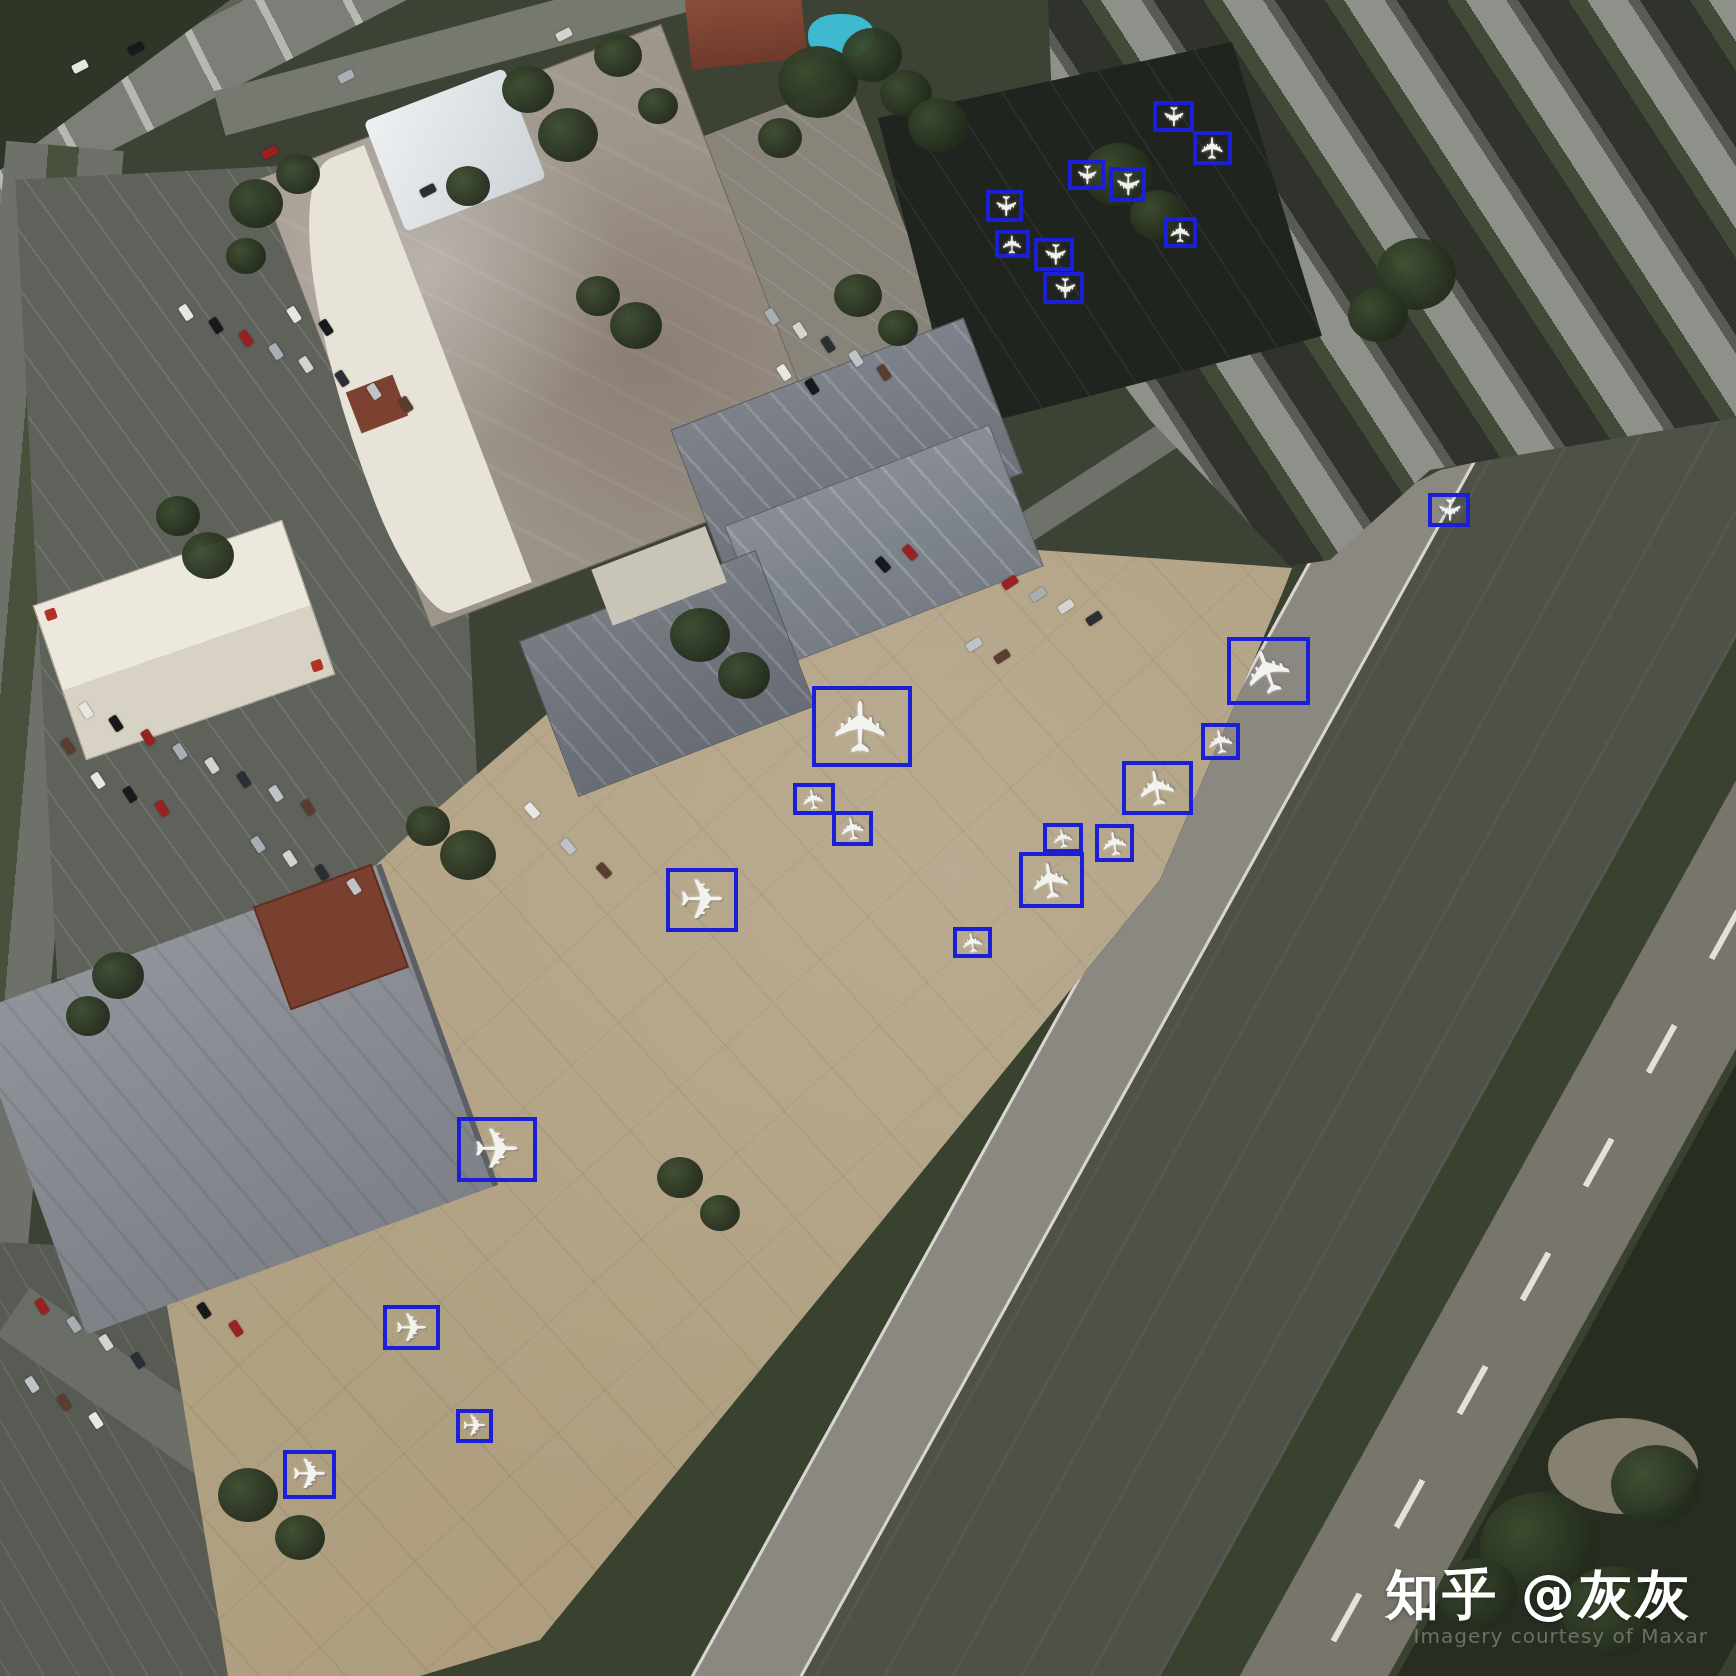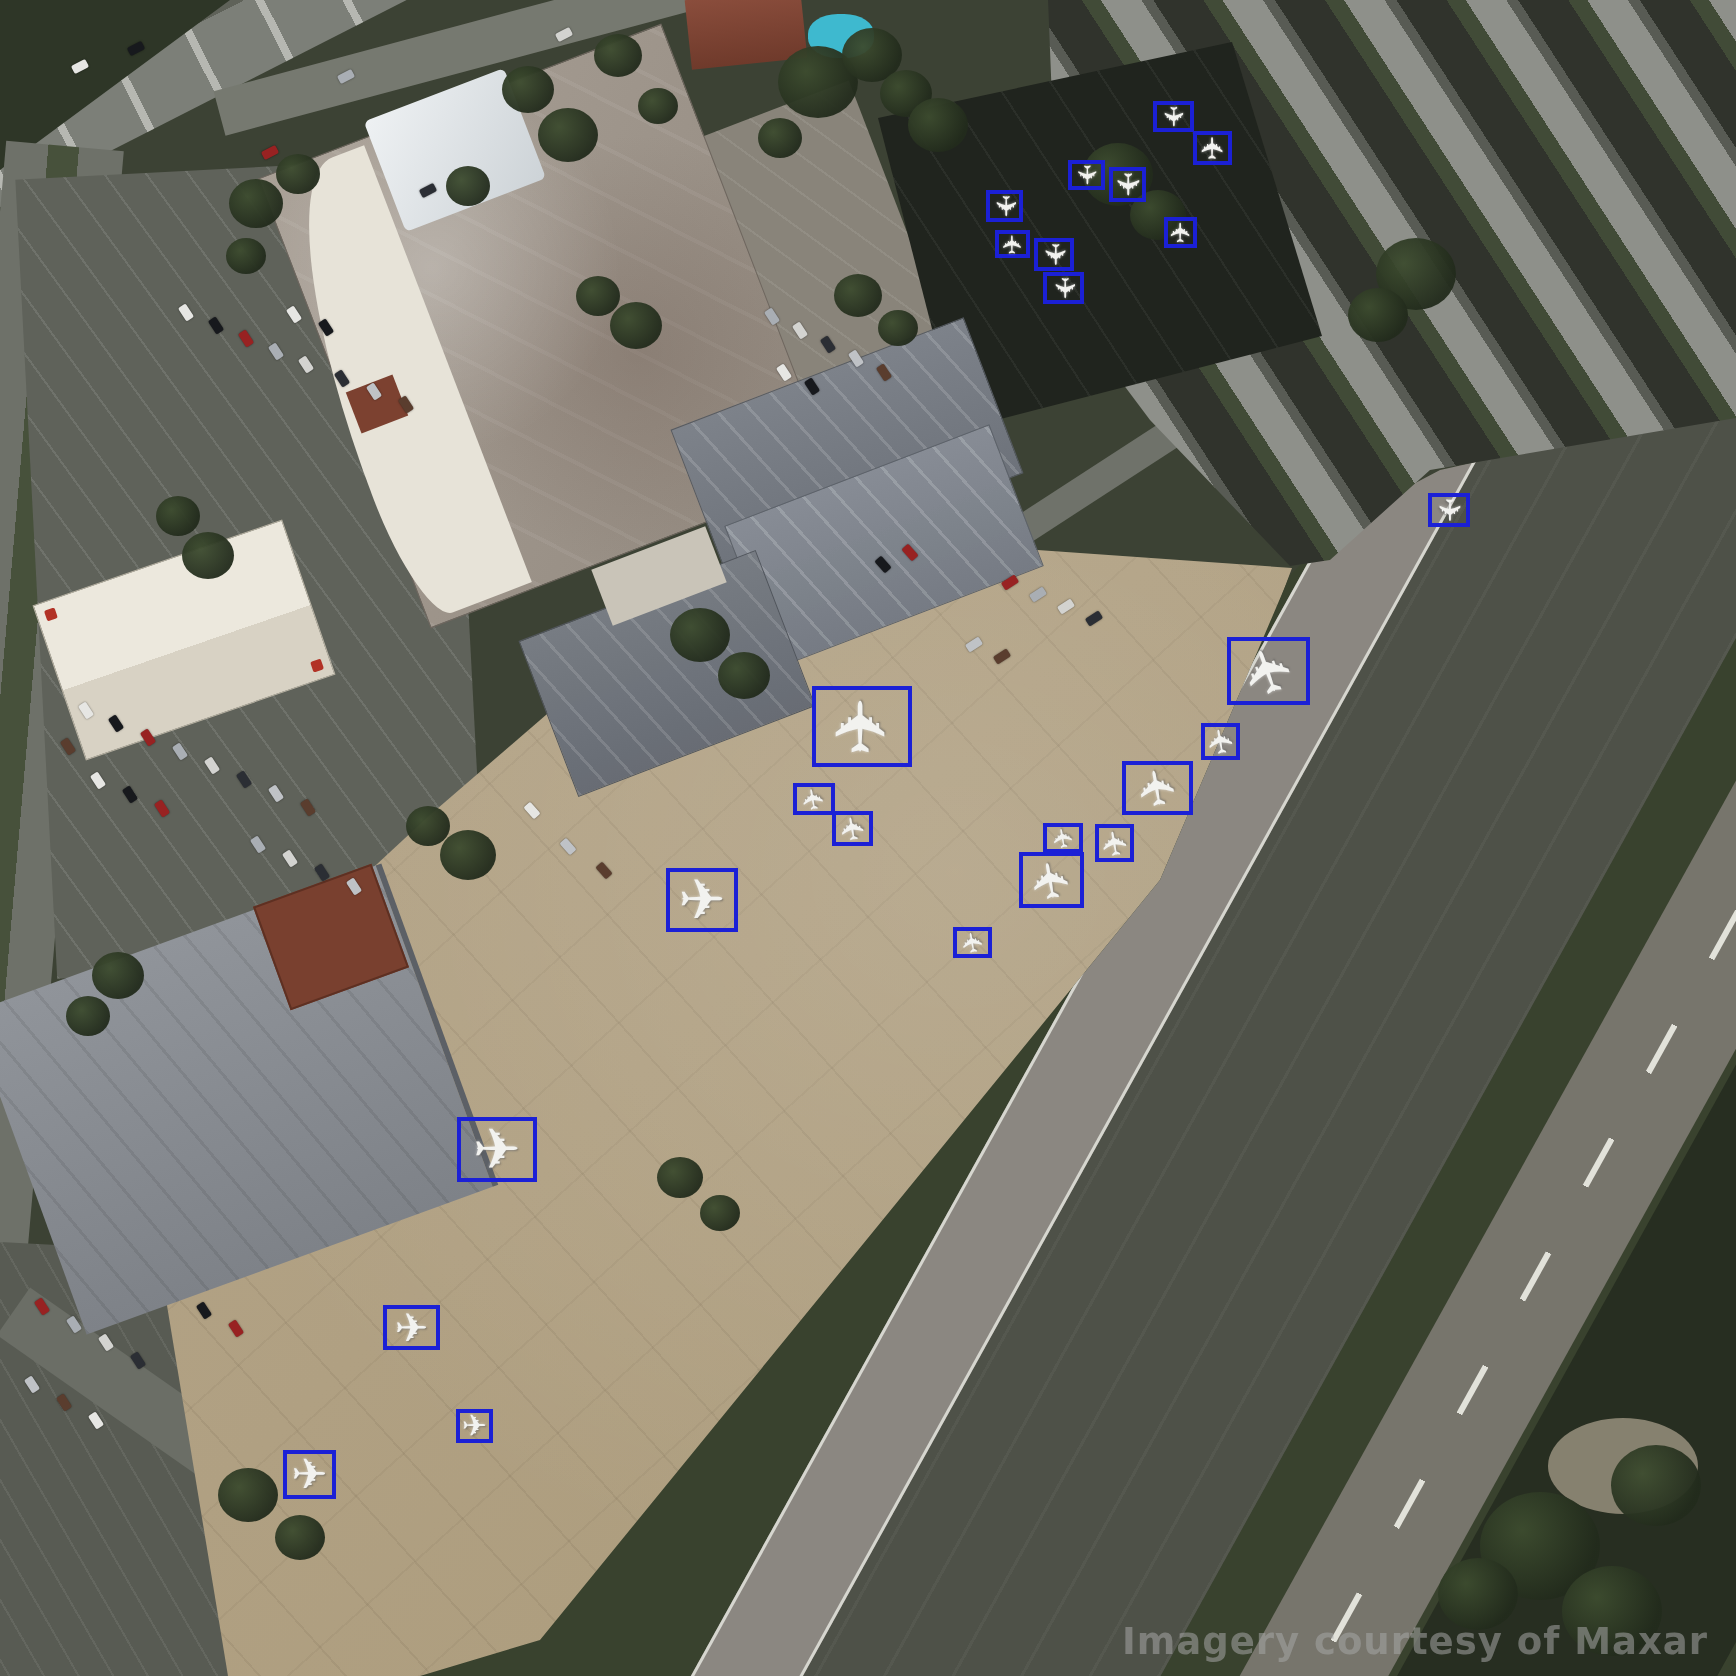--- a/index.html
+++ b/index.html
@@ -102,21 +102,21 @@
     background:radial-gradient(circle at 35% 35%, #3d4c2f, #222b1c 72%); opacity:.95;}
   .car{position:absolute; width:16px; height:9px; border-radius:2px; box-shadow:0 0 2px rgba(0,0,0,.5);}
   .box{position:absolute; box-sizing:border-box; border:4px solid var(--box-color,#1b20d6);
     display:flex; align-items:center; justify-content:center;}
   .plane{color:var(--plane-color,#f2f2ef); line-height:1; user-select:none;
     text-shadow:0 0 3px rgba(255,255,255,.65), 1px 1px 2px rgba(0,0,0,.45);}
 
   
   .watermark{position:absolute; right:44px; bottom:44px; color:#fff; font-size:54px;
     font-weight:bold; letter-spacing:3px; text-shadow:0 1px 4px rgba(0,0,0,.35); white-space:nowrap;}
-  .attribution{position:absolute; right:28px; bottom:13px; font-size:37px; font-weight:bold;
+  .attribution{position:absolute; right:28px; bottom:28px; font-size:20px; font-weight:normal;
     color:rgba(165,165,165,.55); letter-spacing:1px; white-space:nowrap;}
 </style>
 </head>
 <body>
 
 <div class="canvas">
 
   <div class="abs highway"></div>
   <div class="abs tl-grass"></div>
   <div class="abs toproad"></div>
@@ -334,13 +334,14 @@
       </div>
       <div class="box" style="left: 456px; top: 1409px; width: 37px; height: 34px;">
         <span class="plane" style="font-size: 30px; transform: rotate(360deg);">✈</span>
       </div>
       <div class="box" style="left: 283px; top: 1450px; width: 53px; height: 49px;">
         <span class="plane" style="font-size: 43px; transform: rotate(360deg);">✈</span>
       </div>
     </div>
 
   <div class="attribution">Imagery courtesy of Maxar</div>
+  <div class="watermark" style="color: rgb(255, 255, 255);">知乎 @灰灰</div>
 </div>
 
 </body></html>

